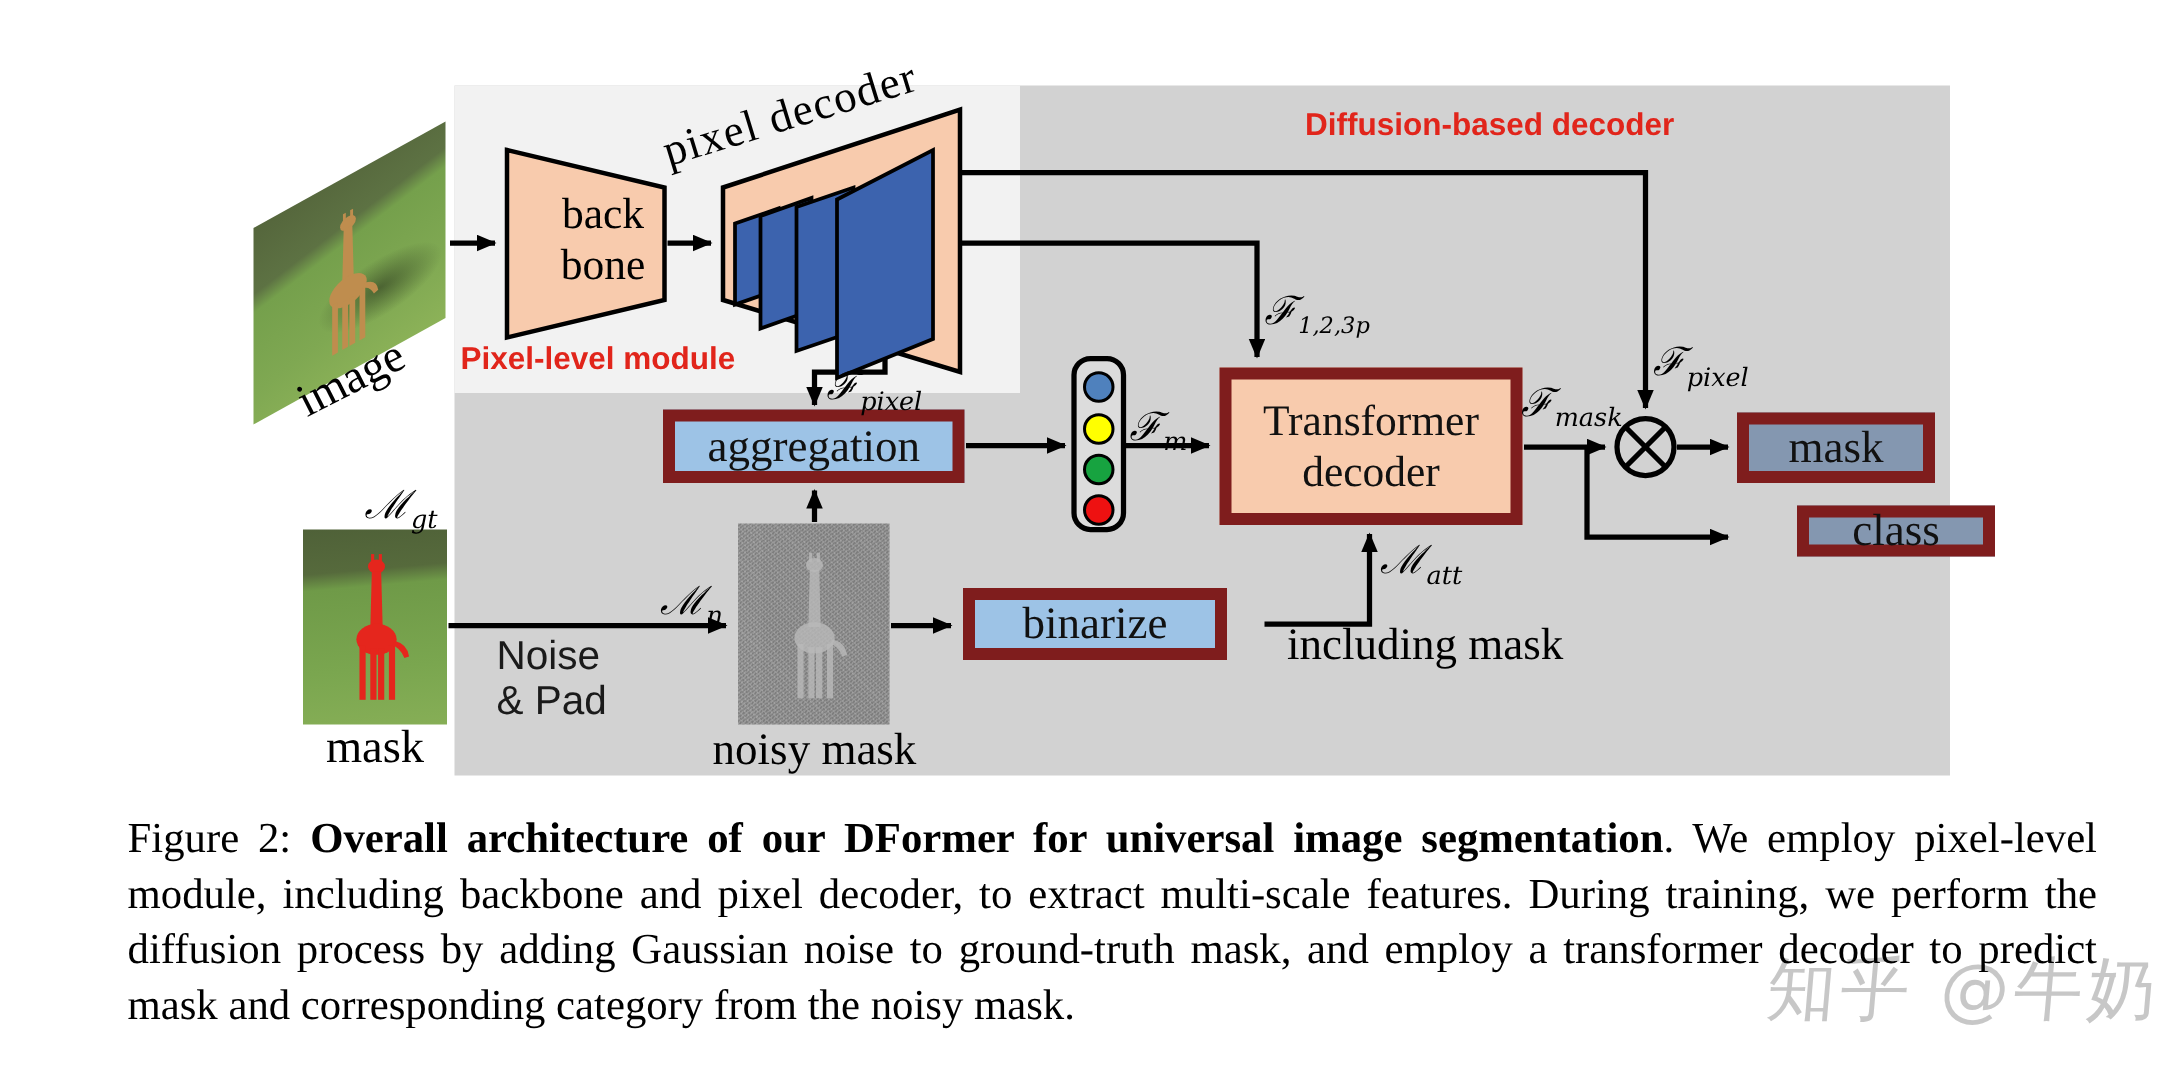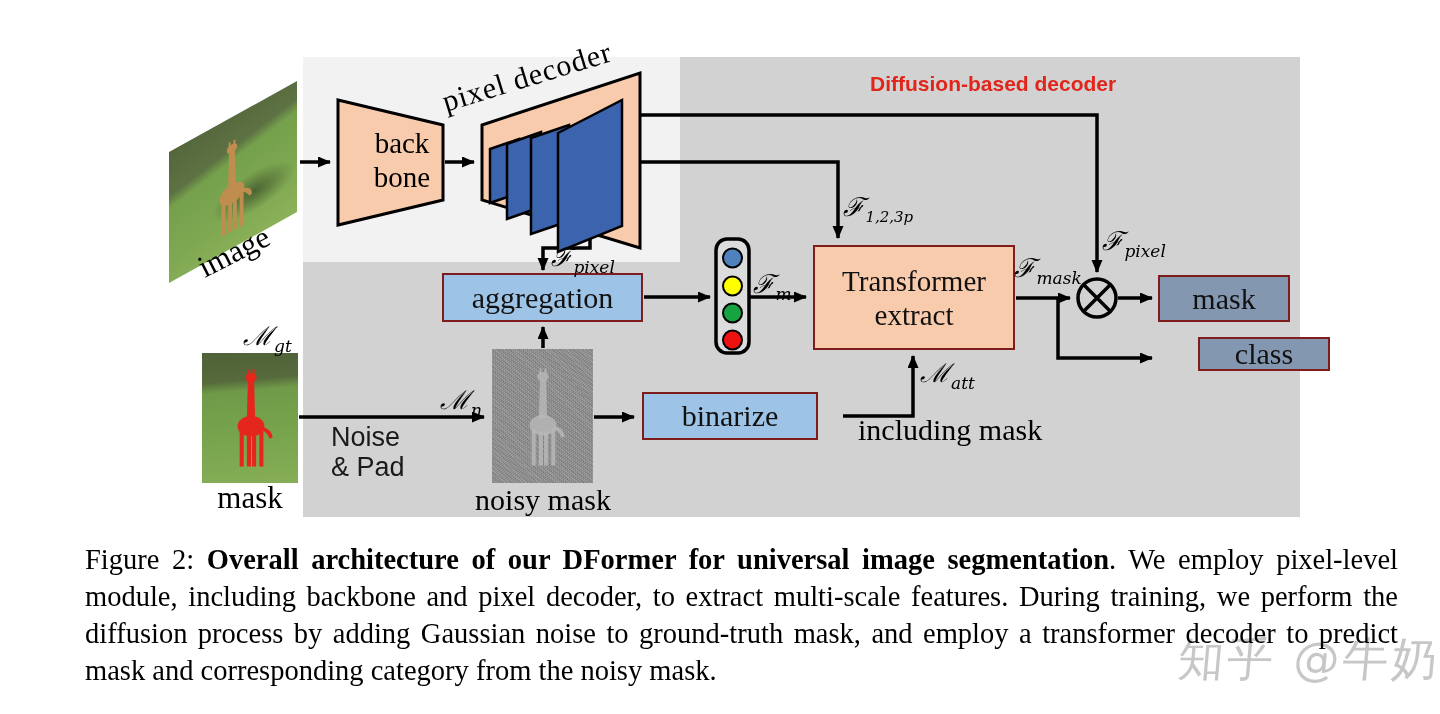--- a/index.html
+++ b/index.html
@@ -20,21 +20,21 @@
       radial-gradient(ellipse 46% 22% at 66% 66%, rgba(35,45,25,.55), rgba(35,45,25,0) 70%),
       linear-gradient(168deg,#55663c 0%,#5d7243 28%,#75a04c 36%,#7fa852 70%,#8cb258 100%);}
   .mask-photo{left:202px;top:353px;width:96px;height:130px;
     background:linear-gradient(175deg,#4f6138 0%,#566a3c 22%,#6f9a48 30%,#7aa64f 70%,#86ae56 100%);}
   .noisy-photo{left:492px;top:349px;width:101px;height:134px;background-color:#8f8f8f;
     background-image:
       repeating-linear-gradient(45deg, rgba(255,255,255,.10) 0 1px, transparent 1px 3px),
       repeating-linear-gradient(-37deg, rgba(0,0,0,.12) 0 1px, transparent 1px 2px),
       repeating-linear-gradient(90deg, rgba(255,255,255,.08) 0 1px, transparent 1px 2px);}
   
-  .node{position:absolute;z-index:4;box-sizing:border-box;border:2px solid #7f1d1d;
+  .node{position:absolute;z-index:4;box-sizing:border-box;border:8px solid #7f1d1d;
         display:flex;align-items:center;justify-content:center;text-align:center;
         font-family:"Liberation Serif",serif;color:#111;white-space:pre-line;}
   .node.blue{background:#9DC3E6;font-size:30px;}
   .node.peach{background:#F8CBAD;}
   .node.slate{background:#8497B0;font-size:30px;}
   #aggregation{left:442px;top:273px;width:201px;height:49px;}
   #binarize{left:642px;top:392px;width:176px;height:48px;}
   #transformer{left:813px;top:245px;width:202px;height:105px;font-size:29px;line-height:34px;}
   #mask-out{left:1158px;top:275px;width:132px;height:47px;}
   #class-out{left:1158px;top:337px;width:132px;height:34px;margin-left:40px;}
@@ -180,34 +180,35 @@
         <rect x="31" y="63" width="4" height="33"></rect>
           <rect x="38" y="61" width="4" height="35"></rect>
         <path d="M42,58 q8,2 9,10 l-3,1 q-3,-7 -8,-8 z"></path>
       </g>
     </svg>
   </div>
 
   <div class="node blue" id="aggregation">aggregation</div>
   <div class="node blue" id="binarize">binarize</div>
   <div class="node peach" id="transformer">Transformer
-extract</div>
+decoder</div>
   <div class="node slate" id="mask-out">mask</div>
   <div class="node slate" id="class-out">class</div>
 
   <div class="lbl" id="backbone-label">back
 bone</div>
   <div class="lbl" id="pixdec-label">pixel decoder</div>
   <div class="lbl" id="image-label">image</div>
   <div class="lbl" id="mask-label">mask</div>
   <div class="lbl" id="noisy-label">noisy mask</div>
   <div class="lbl" id="attention-label">including mask</div>
   <div class="lbl" id="noisepad-label">Noise
 &amp; Pad</div>
 
+  <div class="red" id="pixel-module-label">Pixel-level module</div>
   <div class="red" id="diffusion-label">Diffusion-based decoder</div>
 
   <div class="math" id="f-pixel-left">
     <span class="b">ℱ</span><span class="s">pixel</span>
   </div>
   <div class="math" id="f-m">
     <span class="b">ℱ</span><span class="s">m</span>
   </div>
   <div class="math" id="f-p123">
     <span class="b">ℱ</span><span class="stack">

